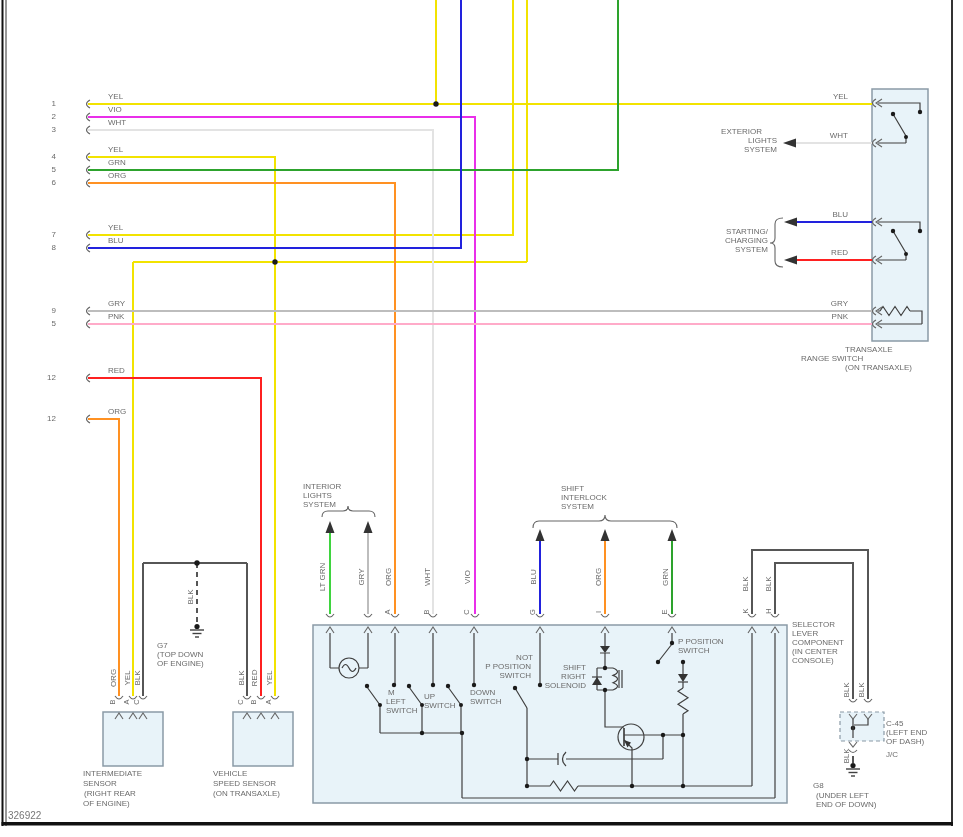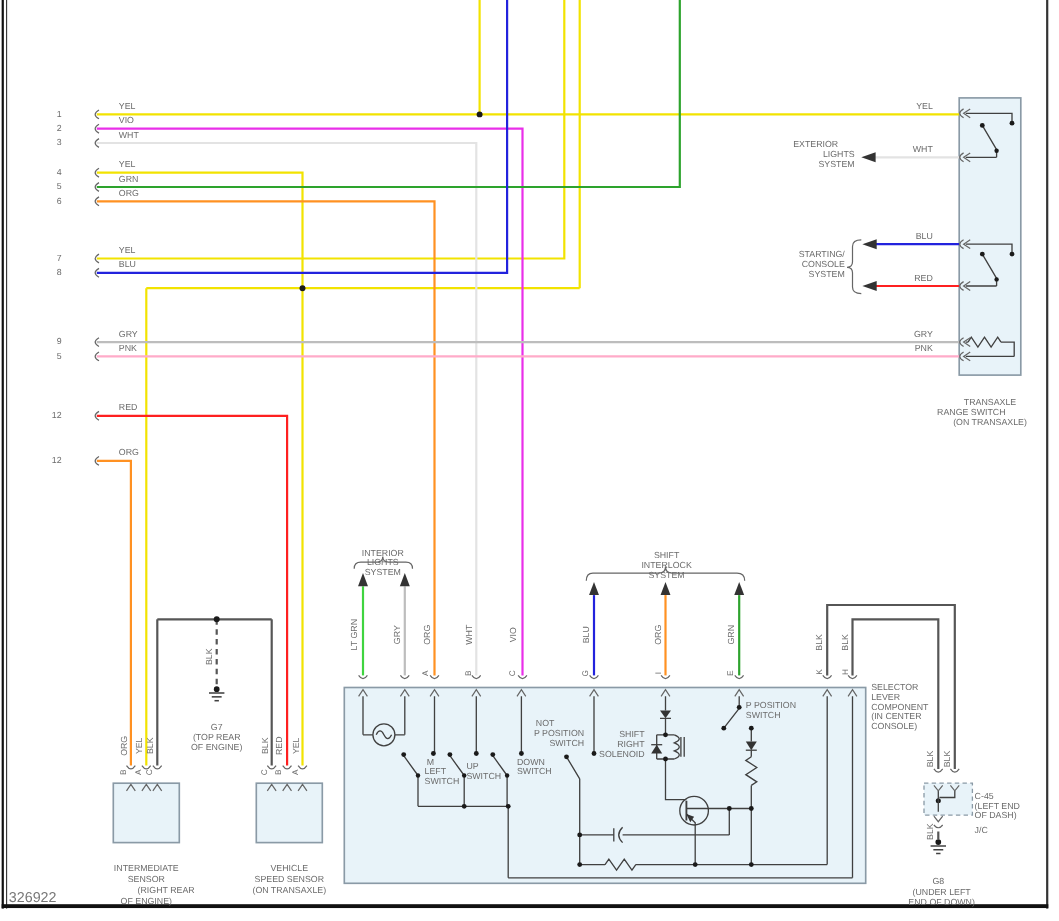--- a/index.html
+++ b/index.html
@@ -1,26 +1,26 @@
 <!DOCTYPE html>
 <html><head>
 <meta charset="utf-8">
 <style>
   html,body{margin:0;padding:0;background:#fff;}
   .stage{position:relative;width:963px;height:837px;background:#ffffff;overflow:hidden;
          font-family:"Liberation Sans","DejaVu Sans",sans-serif;}
   .stage svg{position:absolute;left:0;top:0;}
   .t{position:absolute;font-size:8px;line-height:9px;color:#6b6b6b;white-space:nowrap;}
-  .tc{text-align:center;margin-top:16px;}
+  .tc{text-align:left;}
   .tr{text-align:right;}
   .rot{position:absolute;font-size:8px;color:#6b6b6b;white-space:nowrap;
        transform:translate(-50%,-50%) rotate(-90deg);}
   .pin{font-size:7.5px;}
   .num{font-size:8px;}
-  .doc{font-size:13px;color:#777;}
+  .doc{font-size:10px;color:#777;}
 </style>
 </head>
 <body>
 
 <div class="stage">
 
 <svg width="963" height="837" viewBox="0 0 963 837">
 
   <g>
     <rect x="872" y="89" width="56" height="252" stroke="#8a9aa6" stroke-width="1.5" fill="#e8f3f9"></rect>
@@ -250,25 +250,25 @@
 <div class="t tr" style="left:808px;top:210px;width:40px">BLU</div>
 <div class="t tr" style="left:808px;top:248px;width:40px">RED</div>
 <div class="t tr" style="left:808px;top:299px;width:40px">GRY</div>
 <div class="t tr" style="left:808px;top:312px;width:40px">PNK</div>
 
 <div class="t tr" style="left:702px;top:127px;width:60px">EXTERIOR</div>
 <div class="t tr" style="left:717px;top:136px;width:60px">LIGHTS</div>
 <div class="t tr" style="left:717px;top:145px;width:60px">SYSTEM</div>
 
 <div class="t tr" style="left:708px;top:227px;width:60px">STARTING/</div>
-<div class="t tr" style="left:708px;top:236px;width:60px">CONSOLE</div>
+<div class="t tr" style="left:708px;top:236px;width:60px">CHARGING</div>
 <div class="t tr" style="left:708px;top:245px;width:60px">SYSTEM</div>
 
 <div class="t tc" style="left:845px;top:345px;width:110px">TRANSAXLE</div>
-<div class="t tc" style="left:828px;top:354px;width:110px">RANGE SWITCH</div>
+<div class="t tc" style="left:801px;top:354px;width:110px">RANGE SWITCH</div>
 <div class="t tc" style="left:845px;top:363px;width:110px">(ON TRANSAXLE)</div>
 
 <div class="t tc" style="left:303px;top:482px;width:90px">INTERIOR</div>
 <div class="t tc" style="left:303px;top:491px;width:90px">LIGHTS</div>
 <div class="t tc" style="left:303px;top:500px;width:90px">SYSTEM</div>
 
 <div class="t tc" style="left:561px;top:484px;width:90px">SHIFT</div>
 <div class="t tc" style="left:561px;top:493px;width:90px">INTERLOCK</div>
 <div class="t tc" style="left:561px;top:502px;width:90px">SYSTEM</div>
 
@@ -301,34 +301,34 @@
 <div class="t" style="left:388px;top:688px">M</div>
 <div class="t" style="left:386px;top:697px">LEFT</div>
 <div class="t" style="left:386px;top:706px">SWITCH</div>
 
 <div class="t" style="left:424px;top:692px">UP</div>
 <div class="t" style="left:424px;top:701px">SWITCH</div>
 
 <div class="t" style="left:470px;top:688px">DOWN</div>
 <div class="t" style="left:470px;top:697px">SWITCH</div>
 
-<div class="t tr" style="left:444px;top:653px;width:60px">NOT</div>
+<div class="t tr" style="left:473px;top:653px;width:60px">NOT</div>
 <div class="t tr" style="left:471px;top:662px;width:60px">P POSITION</div>
 <div class="t tr" style="left:471px;top:671px;width:60px">SWITCH</div>
 
 <div class="t tr" style="left:526px;top:663px;width:60px">SHIFT</div>
 <div class="t tr" style="left:526px;top:672px;width:60px">RIGHT</div>
 <div class="t tr" style="left:526px;top:681px;width:60px">SOLENOID</div>
 
 <div class="t" style="left:678px;top:637px">P POSITION</div>
 <div class="t" style="left:678px;top:646px">SWITCH</div>
 
 <div class="rot" style="left:190px;top:597px">BLK</div>
 <div class="t tc" style="left:157px;top:641px;width:80px">G7</div>
-<div class="t tc" style="left:157px;top:650px;width:80px">(TOP REAR</div>
+<div class="t tc" style="left:157px;top:650px;width:80px">(TOP DOWN</div>
 <div class="t tc" style="left:157px;top:659px;width:80px">OF ENGINE)</div>
 
 <div class="rot" style="left:846px;top:756px">BLK</div>
 <div class="t tc" style="left:813px;top:781px;width:80px">G8</div>
 <div class="t tc" style="left:816px;top:791px;width:80px">(UNDER LEFT</div>
 <div class="t tc" style="left:816px;top:800px;width:80px">END OF DOWN)</div>
 
 <div class="rot" style="left:846px;top:690px">BLK</div>
 <div class="rot" style="left:861px;top:690px">BLK</div>
 <div class="t" style="left:886px;top:750px">J/C</div>
@@ -337,21 +337,21 @@
 <div class="t" style="left:886px;top:737px">OF DASH)</div>
 
 <div class="rot" style="left:113px;top:678px">ORG</div>
 <div class="rot" style="left:127px;top:678px">YEL</div>
 <div class="rot" style="left:137px;top:678px">BLK</div>
 <div class="rot pin" style="left:112px;top:702px">B</div>
 <div class="rot pin" style="left:126px;top:702px">A</div>
 <div class="rot pin" style="left:136px;top:702px">C</div>
 <div class="t tc" style="left:83px;top:769px;width:100px">INTERMEDIATE</div>
 <div class="t tc" style="left:83px;top:779px;width:100px">SENSOR</div>
-<div class="t tc" style="left:101px;top:789px;width:100px">(RIGHT REAR</div>
+<div class="t tc" style="left:84px;top:789px;width:100px">(RIGHT REAR</div>
 <div class="t tc" style="left:83px;top:799px;width:100px">OF ENGINE)</div>
 
 <div class="rot" style="left:241px;top:678px">BLK</div>
 <div class="rot" style="left:254px;top:678px">RED</div>
 <div class="rot" style="left:269px;top:678px">YEL</div>
 <div class="rot pin" style="left:240px;top:702px">C</div>
 <div class="rot pin" style="left:253px;top:702px">B</div>
 <div class="rot pin" style="left:268px;top:702px">A</div>
 <div class="t tc" style="left:213px;top:769px;width:100px">VEHICLE</div>
 <div class="t tc" style="left:213px;top:779px;width:100px">SPEED SENSOR</div>

